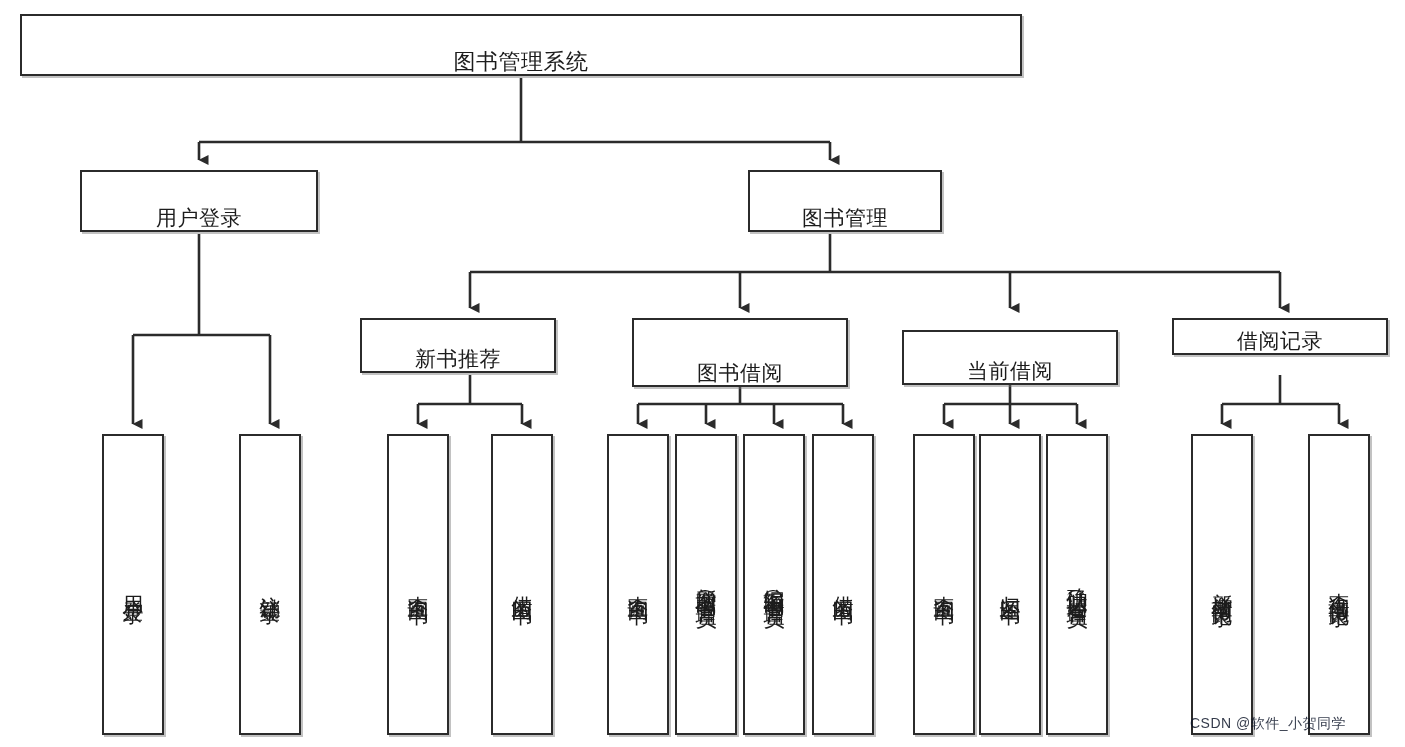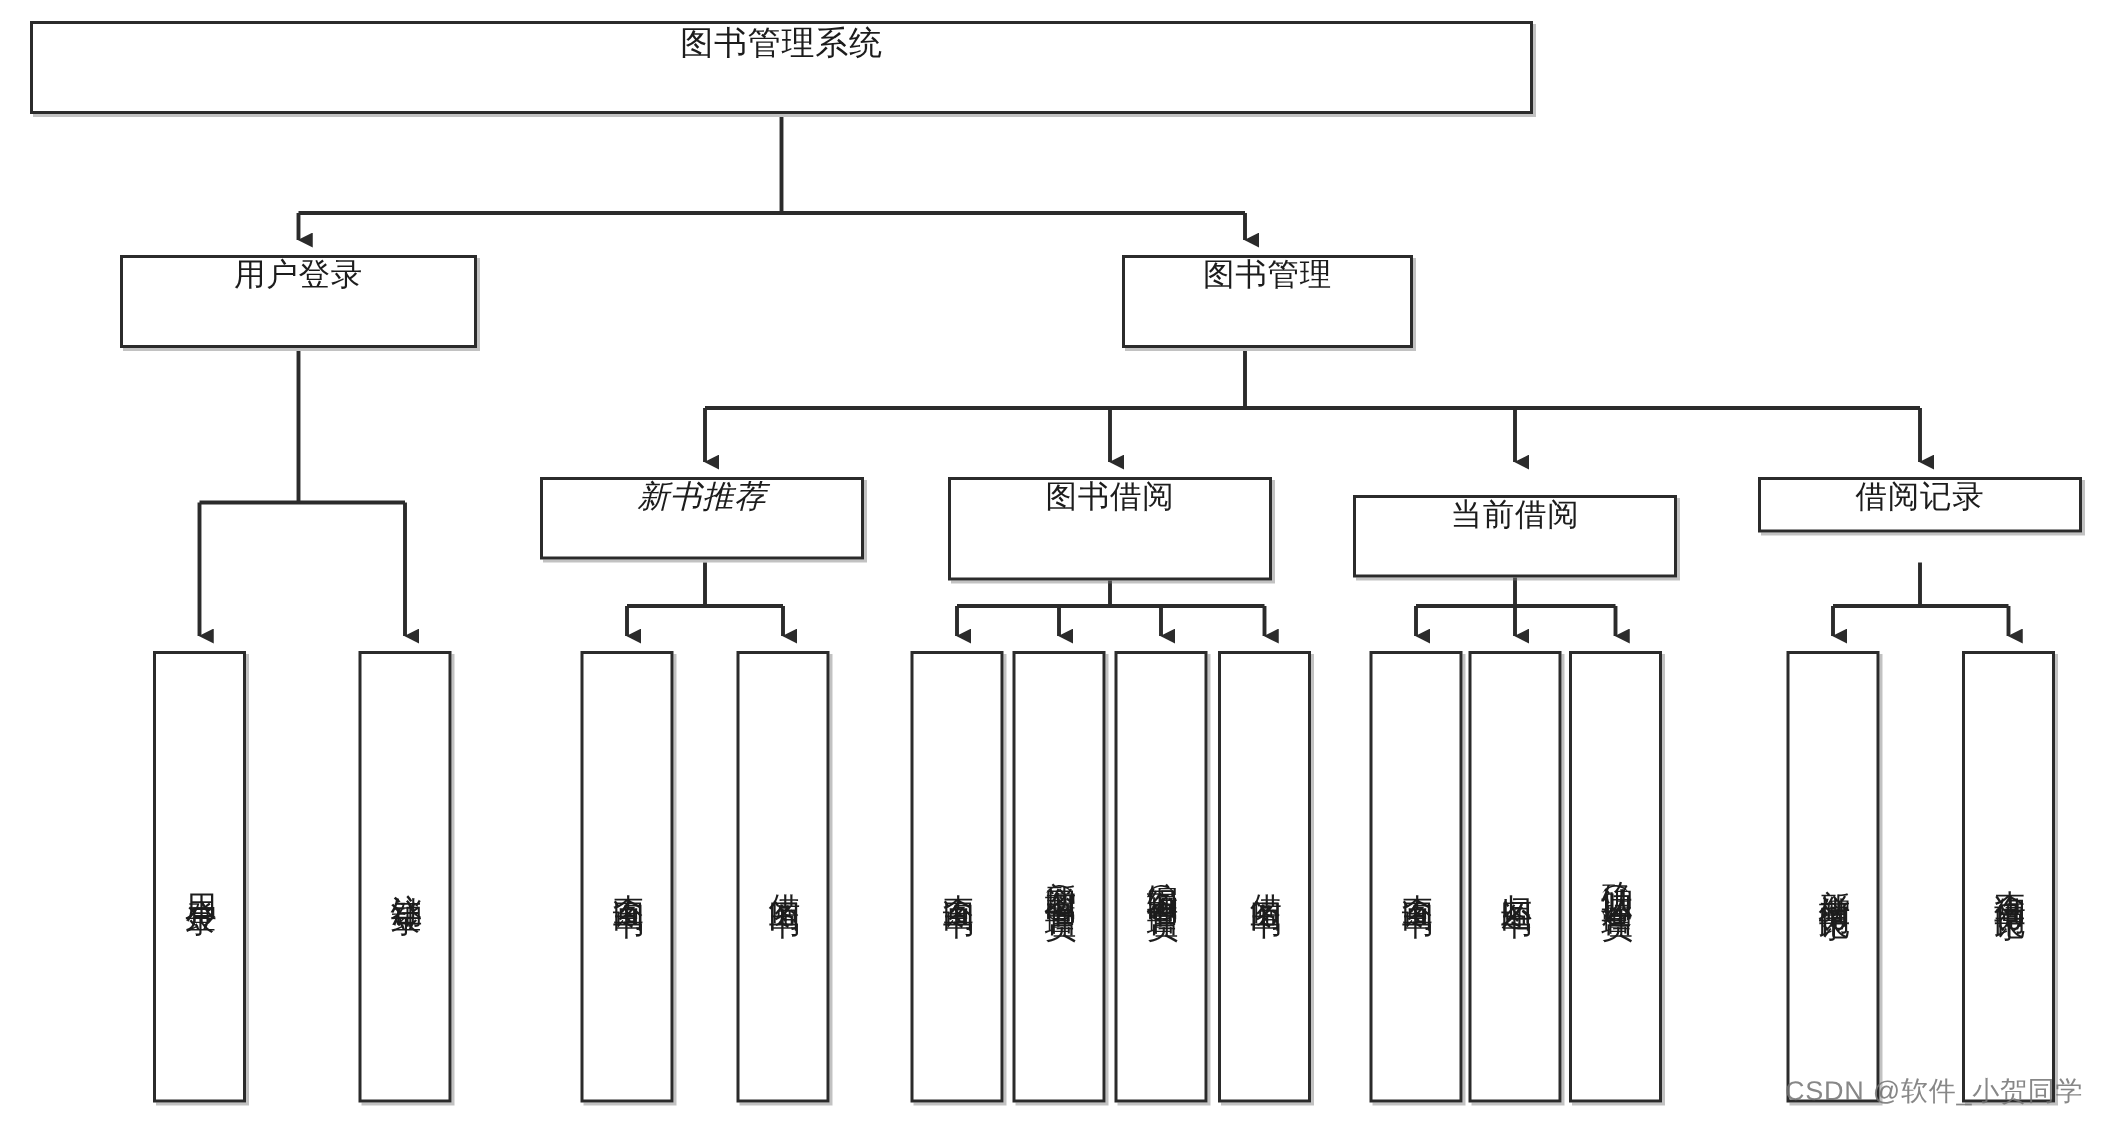--- a/index.html
+++ b/index.html
@@ -20,21 +20,21 @@
     left:0;top:0;
     width:1405px;height:747px;
     pointer-events:none;
   }
   .node{
     position:absolute;
     box-sizing:border-box;
     background:#ffffff;
     border:2px solid #2b2b2b;
     display:flex;
-    align-items:flex-start;
+    align-items:flex-end;
     justify-content:center;
     box-shadow:2px 2px 0 rgba(120,120,120,.45);
   }
   .node .lbl{
     font-size:21px;
     line-height:1.15;
     letter-spacing:.5px;
     color:#1c1c1c;
     white-space:nowrap;
   }
@@ -55,22 +55,22 @@
     text-orientation:upright;
     font-size:21px;
     line-height:1.24;
     letter-spacing:3px;
     color:#1c1c1c;
     text-align:center;
     white-space:nowrap;
   }
   .watermark{
     position:absolute;
-    font-size:18px;
-    color:#737373;
+    font-size:14px;
+    color:#0f172a;
     white-space:nowrap;
     opacity:.85;
     letter-spacing:.5px;
   }
 </style>
 </head>
 <body>
 
 <div id="canvas">
 
@@ -131,21 +131,21 @@
     <span class="lbl">图书管理系统</span>
   </div>
 
   <div class="node" style="left:80px;top:170px;width:238px;height:62px;">
     <span class="lbl">用户登录</span>
   </div>
   <div class="node" style="left:748px;top:170px;width:194px;height:62px;">
     <span class="lbl">图书管理</span>
   </div>
 
-  <div class="node" style="left:360px;top:318px;width:216px;height:55px;font-style:italic;">
+  <div class="node" style="left:360px;top:318px;width:196px;height:55px;">
     <span class="lbl">新书推荐</span>
   </div>
   <div class="node" style="left:632px;top:318px;width:216px;height:69px;">
     <span class="lbl">图书借阅</span>
   </div>
   <div class="node" style="left:902px;top:318px;width:216px;height:55px;margin-top:12px;">
     <span class="lbl">当前借阅</span>
   </div>
   <div class="node" style="left:1172px;top:318px;width:216px;height:37px;">
     <span class="lbl">借阅记录</span>

